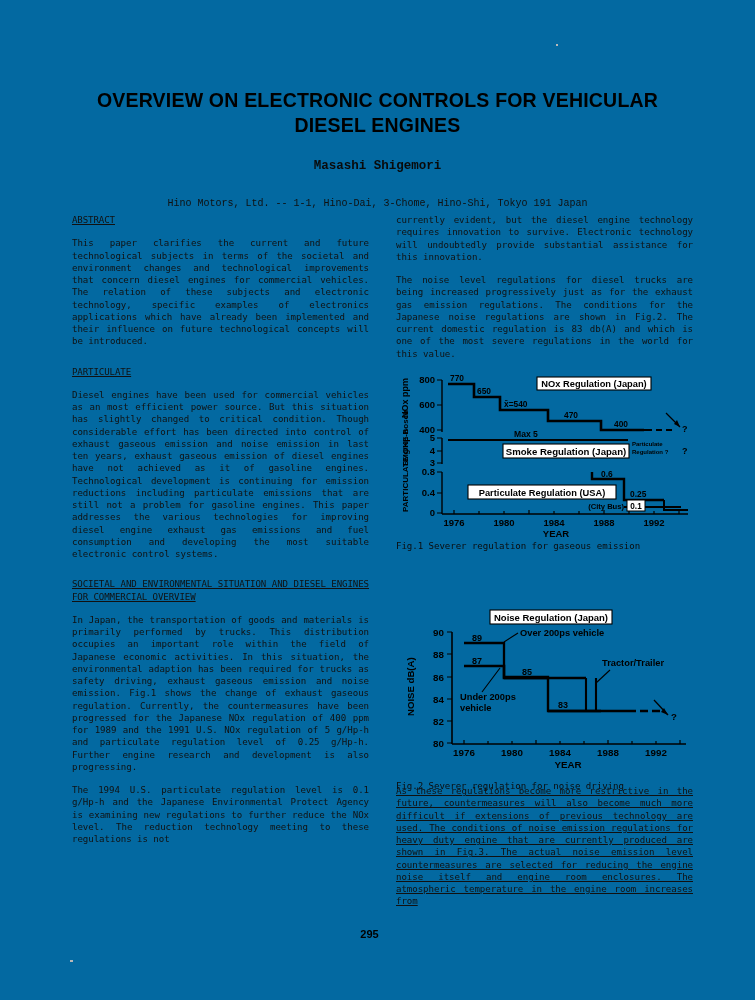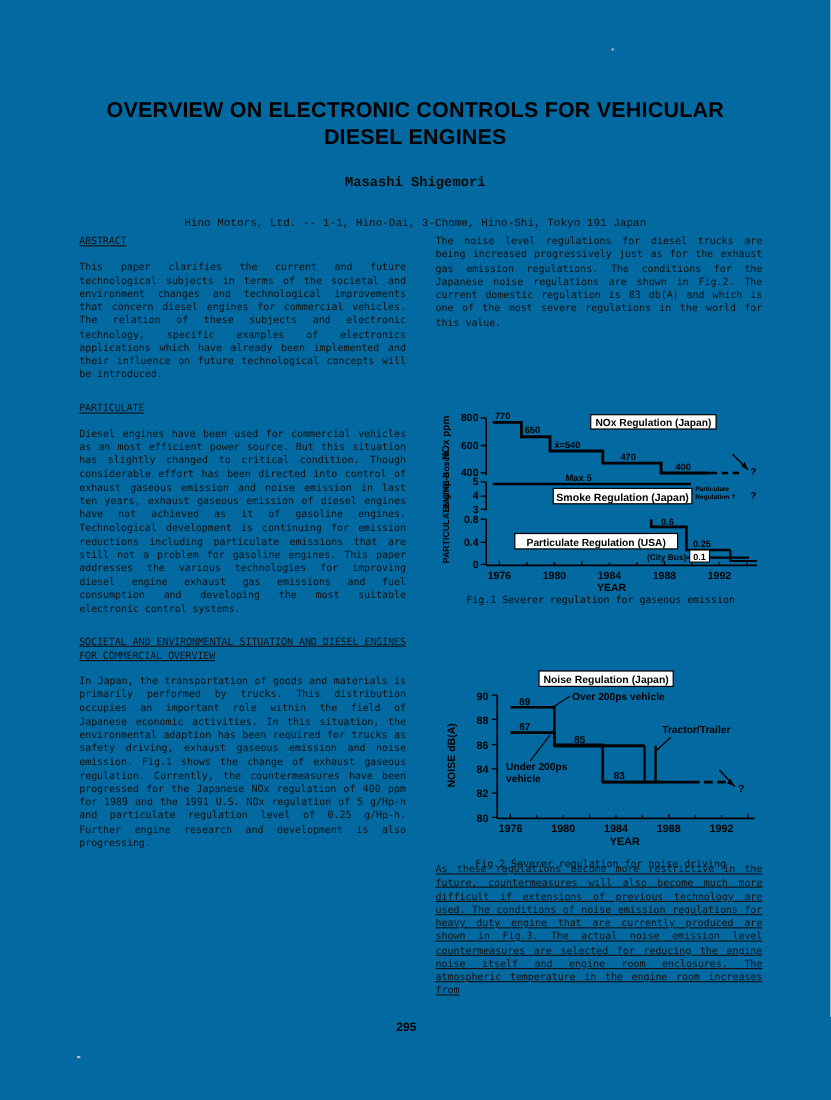--- a/index.html
+++ b/index.html
@@ -84,21 +84,21 @@
   .figure {
     position: absolute;
     left: 396px;
     width: 300px;
   }
   #figure-1 { top: 372px; }
   #figure-2 { top: 580px; margin-top: 28px; }
 
   .fig-caption {
     font-size: 9.1px;
-    text-align: center;
+    text-align: left;
     margin-top: 3px;
     letter-spacing: -0.05px;
   }
   svg { display: block; }
   .cgrid { stroke: #000; fill: none; }
 
   
   .page-number {
     position: absolute;
     left: 0; right: 16px;
@@ -129,23 +129,25 @@
 
   <div class="col col-left">
     <div class="sec-head">ABSTRACT</div>
     <p class="para">This paper clarifies the current and future technological subjects in terms of the societal and environment changes and technological improvements that concern diesel engines for commercial vehicles. The relation of these subjects and electronic technology, specific examples of electronics applications which have already been implemented and their influence on future technological concepts will be introduced.</p>
     <div class="spacer-18"></div>
     <div class="sec-head">PARTICULATE</div>
     <p class="para">Diesel engines have been used for commercial vehicles as an most efficient power source. But this situation has slightly changed to critical condition. Though considerable effort has been directed into control of exhaust gaseous emission and noise emission in last ten years, exhaust gaseous emission of diesel engines have not achieved as it of gasoline engines. Technological development is continuing for emission reductions including particulate emissions that are still not a problem for gasoline engines. This paper addresses the various technologies for improving diesel engine exhaust gas emissions and fuel consumption and developing the most suitable electronic control systems.</p>
     <div class="spacer-18"></div>
     <div class="sec-head">SOCIETAL AND ENVIRONMENTAL SITUATION AND DIESEL ENGINES FOR COMMERCIAL OVERVIEW</div>
     <p class="para">In Japan, the transportation of goods and materials is primarily performed by trucks. This distribution occupies an important role within the field of Japanese economic activities. In this situation, the environmental adaption has been required for trucks as safety driving, exhaust gaseous emission and noise emission. Fig.1 shows the change of exhaust gaseous regulation. Currently, the countermeasures have been progressed for the Japanese NOx regulation of 400 ppm for 1989 and the 1991 U.S. NOx regulation of 5 g/Hp-h and particulate regulation level of 0.25 g/Hp-h. Further engine research and development is also progressing.</p>
+    <p class="para tight">The 1994 U.S. particulate regulation level is 0.1 g/Hp-h and the Japanese Environmental Protect Agency is examining new regulations to further reduce the NOx level. The reduction technology meeting to these regulations is not</p>
   </div>
 
   <div class="col col-right">
+    <p class="para">currently evident, but the diesel engine technology requires innovation to survive. Electronic technology will undoubtedly provide substantial assistance for this innovation.</p>
     <p class="para">The noise level regulations for diesel trucks are being increased progressively just as for the exhaust gas emission regulations. The conditions for the Japanese noise regulations are shown in Fig.2. The current domestic regulation is 83 db(A) and which is one of the most severe regulations in the world for this value.</p>
   </div>
 
   <div class="figure" id="figure-1">
     <svg width="300" height="166" viewBox="0 0 300 166">
 
       <g>
 
         <path class="cgrid" d="M46,8 L46,60" stroke-width="1.4"></path>
         <path class="cgrid" d="M41,8 L46,8 M41,33 L46,33 M41,58 L46,58" stroke-width="1.2"></path>

